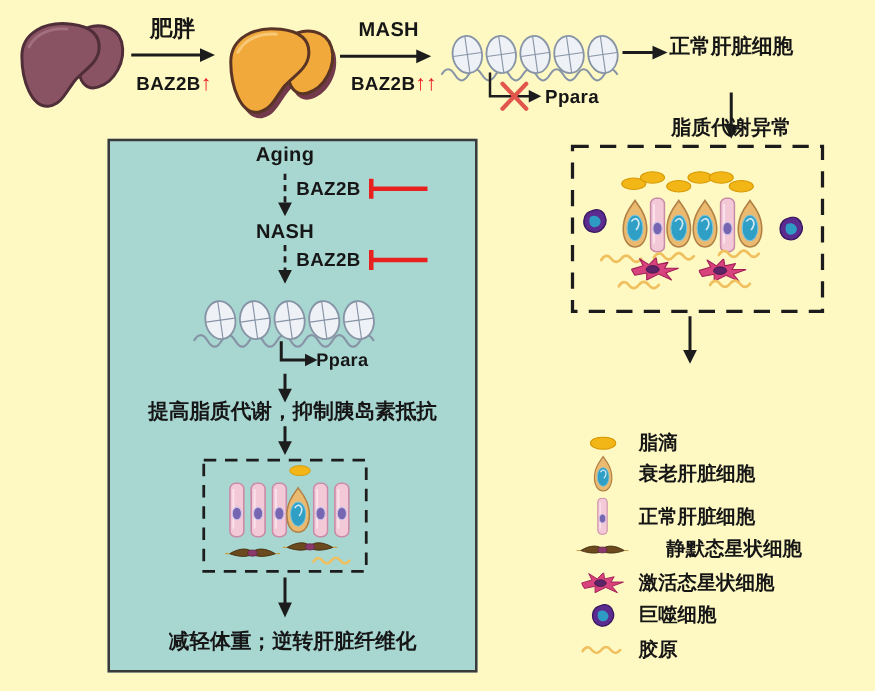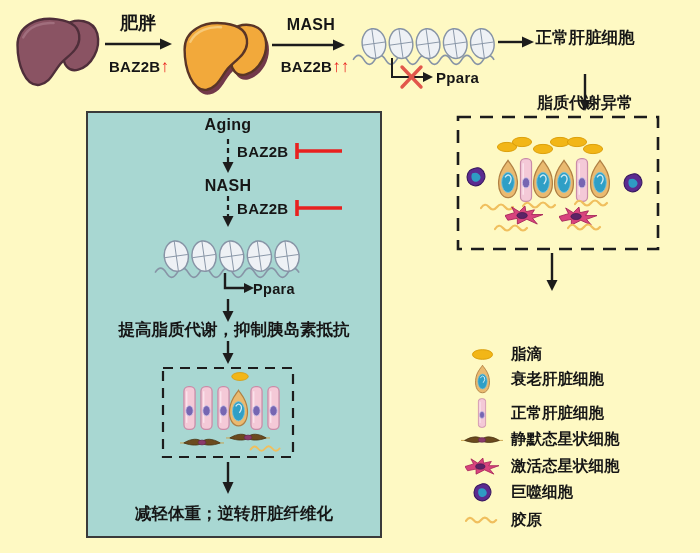--- a/index.html
+++ b/index.html
@@ -272,21 +272,21 @@
     <span class="legend-label">衰老肝脏细胞</span>
   </div>
   <div class="legend-row" style="top:398px;">
     <span class="legend-icon">
       <svg width="12" height="30" viewBox="0 0 14 48">
           <use href="#sym-normal-cell"></use>
         </svg>
       </span>
     <span class="legend-label">正常肝脏细胞</span>
   </div>
-  <div class="legend-row" style="top:424px;">
+  <div class="legend-row" style="top:424px;gap:22px;">
     <span class="legend-icon">
       <svg width="42" height="11" viewBox="0 0 46 12">
           <use href="#sym-quiescent"></use>
         </svg>
       </span>
     <span class="legend-label">静默态星状细胞</span>
   </div>
   <div class="legend-row" style="top:451px;">
     <span class="legend-icon">
       <svg width="34" height="17" viewBox="0 0 40 20">

